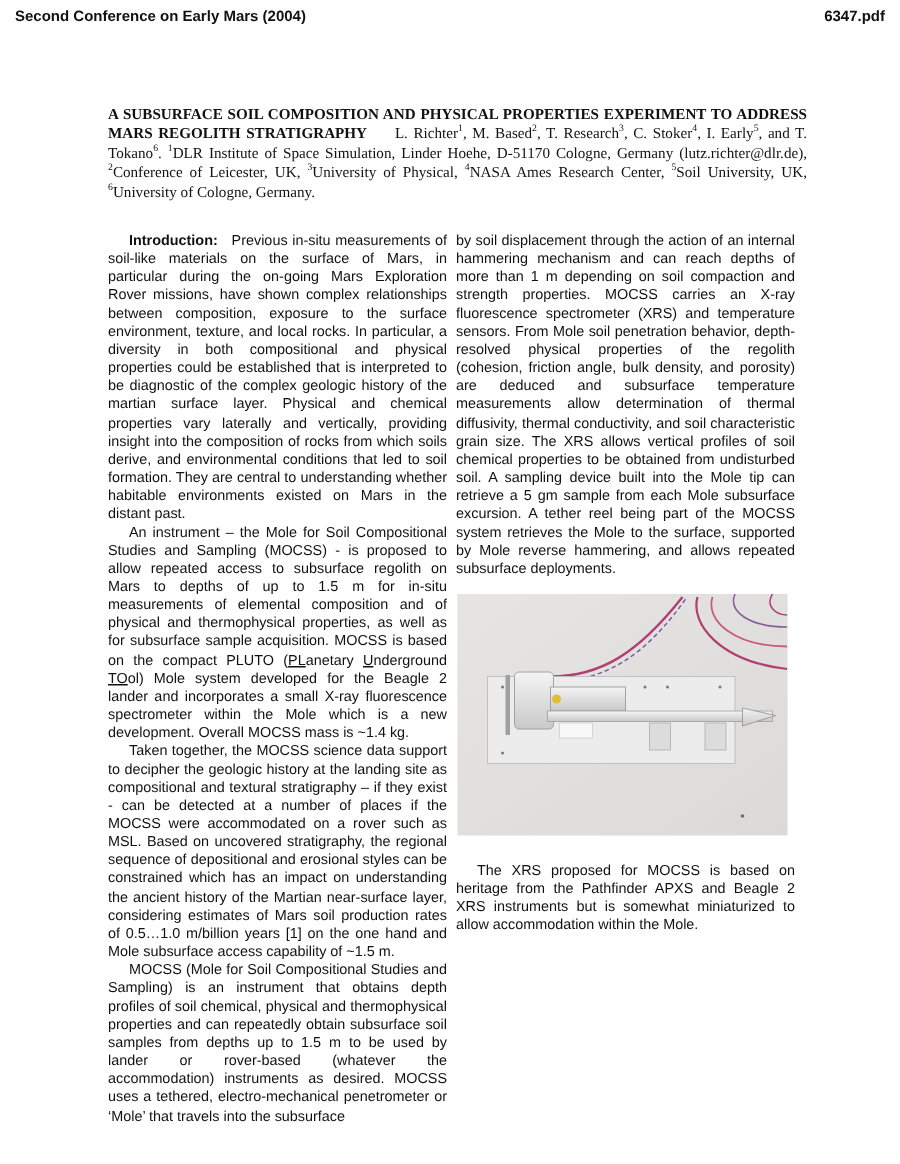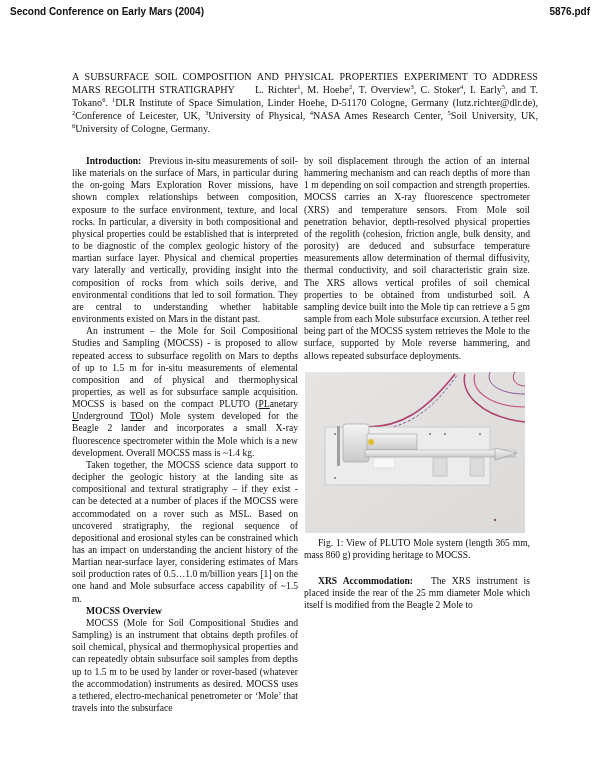--- a/index.html
+++ b/index.html
@@ -1,47 +1,47 @@
 <!DOCTYPE html>
 <html><head>
 <meta charset="utf-8">
 <style>
   html, body { margin: 0; padding: 0; background: #ffffff; }
   body { width: 600px; height: 776px; position: relative; overflow: hidden; color: #111; }
   .hdr { position: absolute; top: 6px; font-family: "Liberation Sans", sans-serif; font-weight: bold; font-size: 10px; color: #111; }
   .hdr-left { left: 10px; }
   .hdr-right { right: 10px; }
   .titleblock { position: absolute; left: 72px; top: 70px; width: 466px; font-family: "Liberation Serif", serif; font-size: 10.1px; line-height: 13px; text-align: justify; }
-  .titleblock .t { font-weight: normal; }
+  .titleblock .t { font-weight: bold; }
   .titleblock sup { font-size: 6.5px; line-height: 0; vertical-align: super; }
-  .col { position: absolute; font-family: Liberation Serif, serif; font-size: 9.6px; line-height: 12.15px; text-align: justify; hyphens: manual; }
+  .col { position: absolute; font-family: Liberation Sans, sans-serif; font-size: 9.6px; line-height: 12.15px; text-align: justify; hyphens: manual; }
   .col-left { left: 72px; top: 155px; width: 226px; }
   .col-right { left: 304px; top: 155px; width: 226px; }
   .col p { margin: 0; text-indent: 14px; }
   .col p.noind { text-indent: 0; }
   .col .h { font-weight: bold; }
   .col p.subhead { text-indent: 14px; font-weight: bold; }
   .figure { position: relative; margin: 10px 0 4px 1px; width: 220px; height: 161px; background: #e3e1e0; overflow: hidden; }
   .figure svg { display: block; }
   .caption { margin: 6px 0 0 0; text-indent: 14px; }
   .gap { height: 14px; }
 </style>
 </head>
 <body>
 
 <div class="hdr hdr-left">Second Conference on Early Mars (2004)</div>
-<div class="hdr hdr-right">5876.pdf</div>
+<div class="hdr hdr-right">6347.pdf</div>
 
 <div class="titleblock">
   <span class="t">A SUBSURFACE SOIL COMPOSITION AND PHYSICAL PROPERTIES EXPERIMENT TO ADDRESS MARS REGOLITH STRATIGRAPHY</span>
   &nbsp;&nbsp;&nbsp;
   <span>
     <span>L. Richter</span><sup>1</sup>,
-    <span>M. Hoehe</span><sup>2</sup>,
-    <span>T. Overview</span><sup>3</sup>,
+    <span>M. Based</span><sup>2</sup>,
+    <span>T. Research</span><sup>3</sup>,
     <span>C. Stoker</span><sup>4</sup>,
     <span>I. Early</span><sup>5</sup>, and
     <span>T. Tokano</span><sup>6</sup>.
   </span>
   <span>
     <sup>1</sup><span>DLR Institute of Space Simulation, Linder Hoehe, D-51170 Cologne, Germany (lutz.richter@dlr.de),</span>
     <sup>2</sup><span>Conference of Leicester, UK,</span>
     <sup>3</sup><span>University of Physical,</span>
     <sup>4</sup><span>NASA Ames Research Center,</span>
     <sup>5</sup><span>Soil University, UK,</span>
@@ -49,21 +49,20 @@
   </span>
 </div>
 
 <div class="col col-left">
   <p>
     <span class="h">Introduction:</span>&nbsp;&nbsp;
     <span>Previous in-situ measurements of soil-like materials on the surface of Mars, in particular during the on-going Mars Exploration Rover missions, have shown complex relationships between composition, exposure to the surface environment, texture, and local rocks. In particular, a diversity in both compositional and physical properties could be established that is interpreted to be diagnostic of the complex geologic history of the martian surface layer. Physical and chemical properties vary laterally and vertically, providing insight into the composition of rocks from which soils derive, and environmental conditions that led to soil formation. They are central to understanding whether habitable environments existed on Mars in the distant past.</span>
   </p>
   <p><span>An instrument – the Mole for Soil Compositional Studies and Sampling (MOCSS) - is proposed to allow repeated access to subsurface regolith on Mars to depths of up to 1.5 m for in-situ measurements of elemental composition and of physical and thermophysical properties, as well as for subsurface sample acquisition. MOCSS is based on the compact PLUTO (</span><u>PL</u><span>anetary </span><u>U</u><span>nderground </span><u>TO</u><span>ol) Mole system developed for the Beagle 2 lander and incorporates a small X-ray fluorescence spectrometer within the Mole which is a new development. Overall MOCSS mass is ~1.4 kg.</span></p>
   <p>Taken together, the MOCSS science data support to decipher the geologic history at the landing site as compositional and textural stratigraphy – if they exist - can be detected at a number of places if the MOCSS were accommodated on a rover such as MSL. Based on uncovered stratigraphy, the regional sequence of depositional and erosional styles can be constrained which has an impact on understanding the ancient history of the Martian near-surface layer, considering estimates of Mars soil production rates of 0.5…1.0 m/billion years [1] on the one hand and Mole subsurface access capability of ~1.5 m.</p>
-  <p class="subhead">MOCSS Overview</p>
   <p>MOCSS (Mole for Soil Compositional Studies and Sampling) is an instrument that obtains depth profiles of soil chemical, physical and thermophysical properties and can repeatedly obtain subsurface soil samples from depths up to 1.5 m to be used by lander or rover-based (whatever the accommodation) instruments as desired. MOCSS uses a tethered, electro-mechanical penetrometer or ‘Mole’ that travels into the subsurface</p>
 </div>
 
 <div class="col col-right">
   <p class="noind">by soil displacement through the action of an internal hammering mechanism and can reach depths of more than 1 m depending on soil compaction and strength properties. MOCSS carries an X-ray fluorescence spectrometer (XRS) and temperature sensors. From Mole soil penetration behavior, depth-resolved physical properties of the regolith (cohesion, friction angle, bulk density, and porosity) are deduced and subsurface temperature measurements allow determination of thermal diffusivity, thermal conductivity, and soil characteristic grain size. The XRS allows vertical profiles of soil chemical properties to be obtained from undisturbed soil. A sampling device built into the Mole tip can retrieve a 5 gm sample from each Mole subsurface excursion. A tether reel being part of the MOCSS system retrieves the Mole to the surface, supported by Mole reverse hammering, and allows repeated subsurface deployments.</p>
 
   <div class="figure" title="Photo of PLUTO Mole system on a mounting plate with wires">
     <svg width="220" height="161" viewBox="0 0 220 161">
       <defs>
         <linearGradient id="bg" x1="0" y1="0" x2="1" y2="1">
@@ -93,19 +92,15 @@
       <rect x="128" y="86" width="14" height="18" fill="#dcdcdc" stroke="#a8a8a8" stroke-width="0.5"></rect>
       <rect x="165" y="86" width="14" height="18" fill="#dcdcdc" stroke="#a8a8a8" stroke-width="0.5"></rect>
       <circle cx="30" cy="62" r="1" fill="#777"></circle>
         <circle cx="30" cy="106" r="1" fill="#777"></circle>
       <circle cx="125" cy="62" r="1" fill="#777"></circle>
         <circle cx="140" cy="62" r="1" fill="#777"></circle>
       <circle cx="175" cy="62" r="1" fill="#777"></circle>
       <circle cx="190" cy="148" r="1.2" fill="#8a6050"></circle>
     </svg>
   </div>
-  <p class="caption">Fig. 1: View of PLUTO Mole system (length 365 mm, mass 860 g) providing heritage to MOCSS.</p>
   <div class="gap"></div>
-  <p>
-    <span class="h">XRS Accommodation:</span>&nbsp;&nbsp;
-    <span>The XRS instrument is placed inside the rear of the 25 mm diameter Mole which itself is modified from the Beagle 2 Mole to</span>
-  </p>
+  <p>The XRS proposed for MOCSS is based on heritage from the Pathfinder APXS and Beagle 2 XRS instruments but is somewhat miniaturized to allow accommodation within the Mole.</p>
 </div>
 
 </body></html>

